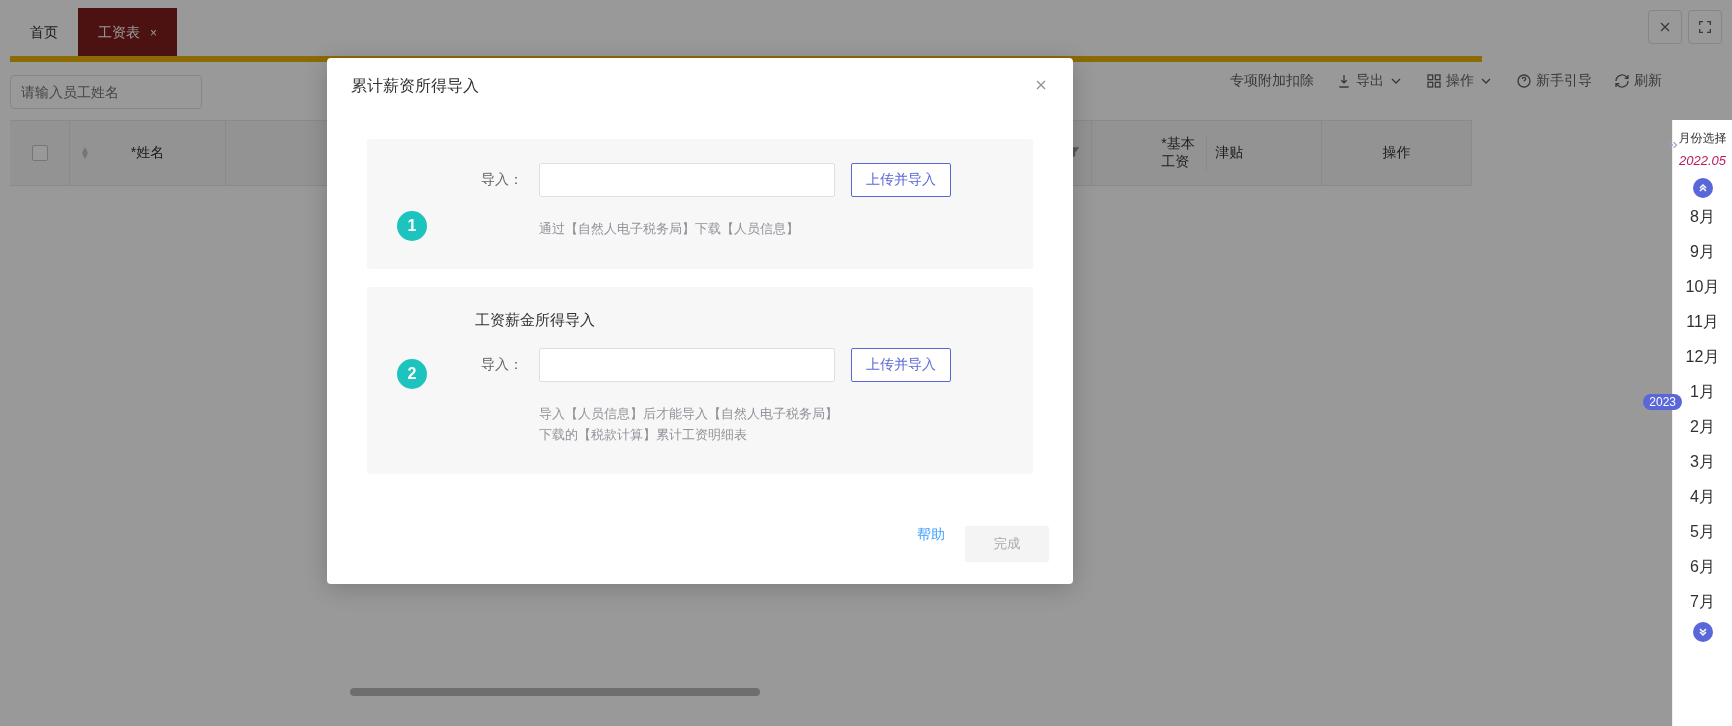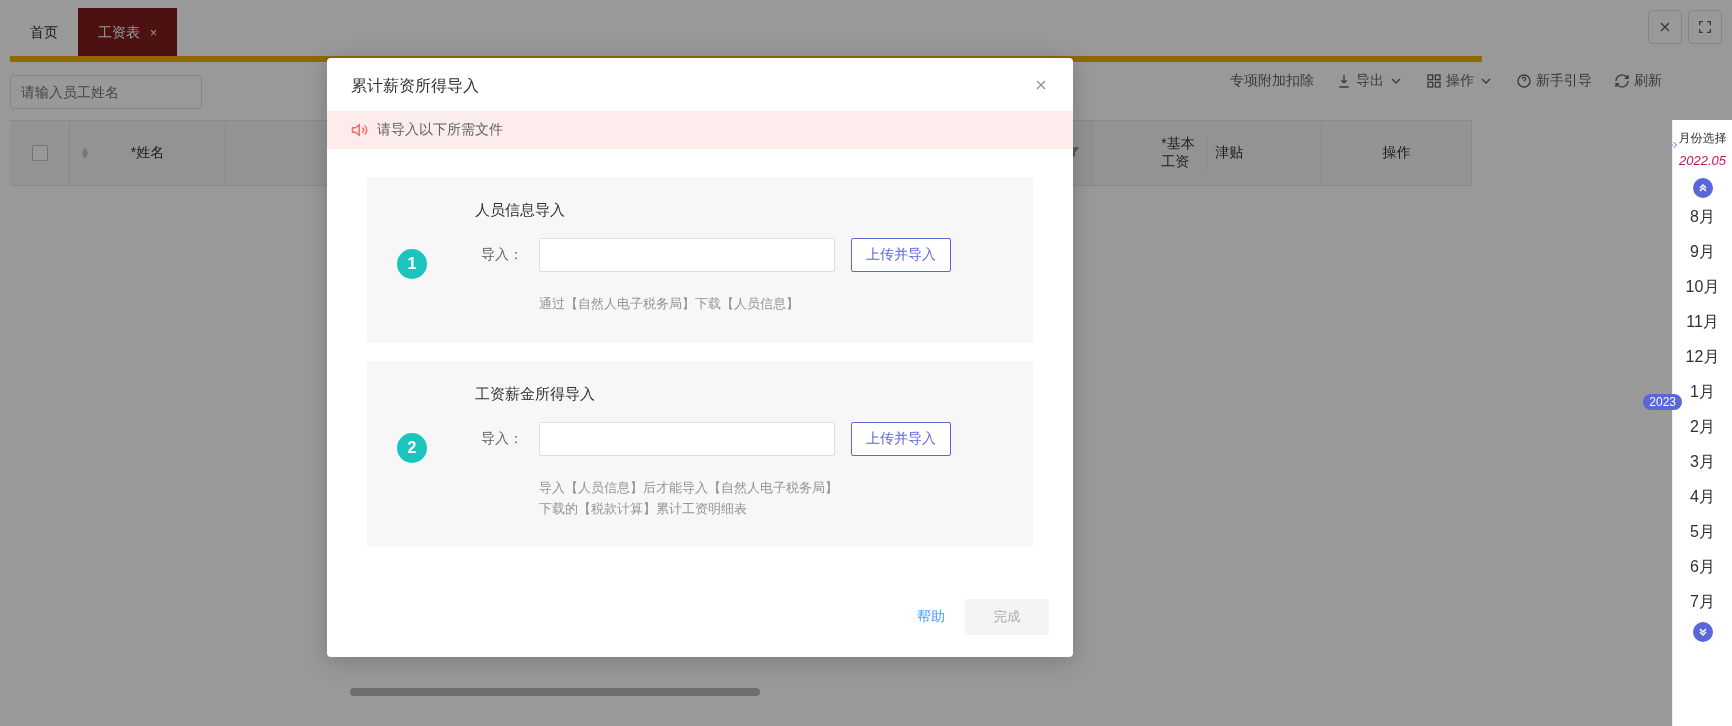--- a/index.html
+++ b/index.html
@@ -69,21 +69,21 @@
   .step-card { background:#f7f7f7; border-radius:2px; padding:24px 30px 28px 0; display:flex; gap:18px; align-items:flex-start;}
   .step-left { width:90px; display:flex; justify-content:center; padding-top:48px;}
   .step-left-circle { width:30px; height:30px; border-radius:50%; background:#1cc4bd; color:#fff; font-weight:bold; display:flex; align-items:center; justify-content:center; font-size:16px;}
   .step-right { flex:1;}
   .step-title { font-size:15px; color:#303133; margin-bottom:18px;}
   .form-row { display:flex; align-items:center; gap:16px; margin-bottom:22px;}
   .form-label { width:48px; text-align:right; color:#606266;}
   .form-input { width:296px; height:34px; border:1px solid #dcdfe6; border-radius:2px; background:#fff;}
   .upload-btn { height:34px; padding:0 14px; border:1px solid #5a67d8; color:#5a67d8; background:#fff; border-radius:2px; cursor:pointer; font-size:14px;}
   .form-hint { color:#909399; font-size:13px; margin-left:64px; line-height:1.6; max-width:310px;}
-  .modal-foot { padding:14px 24px 22px; display:flex; justify-content:flex-end; align-items:center; gap:20px;}
+  .modal-foot { padding:14px 24px 22px; display:flex; justify-content:flex-end; gap:20px;}
   .help-link { color:#409eff; cursor:pointer;}
   .done-btn { background:#f4f4f5; color:#a8abb2; border:none; width:84px; height:36px; border-radius:2px; cursor:not-allowed;}
 </style>
 </head>
 <body>
 
 <div class="app">
 
   <div class="top-tabs">
     <div class="tab"><span>首页</span></div>
@@ -230,35 +230,28 @@
 
   <div class="modal">
     <div class="modal-head">
       <div class="modal-title">累计薪资所得导入</div>
       <div class="modal-close">
         <svg width="16" height="16" viewBox="0 0 24 24" fill="none" stroke="currentColor" stroke-width="2">
             <path d="M18 6 6 18M6 6l12 12"></path>
           </svg>
       </div>
     </div>
-    <div class="modal-alert">
-      <svg viewBox="0 0 24 24" fill="none" stroke="currentColor" stroke-width="2">
-          <path d="M11 5 6 9H2v6h4l5 4V5zM15 9s2 1 2 3-2 3-2 3M18 6s3 2 3 6-3 6-3 6"></path>
-        </svg>
-      <span>请导入以下所需文件</span>
-    </div>
 
     <div class="modal-body">
 
       <div class="step-card" style="display:flex;">
         <div class="step-left">
           <div class="step-left-circle">1</div>
         </div>
         <div class="step-right">
-          <div class="step-title">人员信息导入</div>
           <div class="form-row">
             <div class="form-label">导入：</div>
             <div class="form-input"></div>
             <button class="upload-btn">上传并导入</button>
           </div>
           <div class="form-hint">通过【自然人电子税务局】下载【人员信息】</div>
         </div>
       </div>
 
       <div class="step-card" style="display:flex;">

